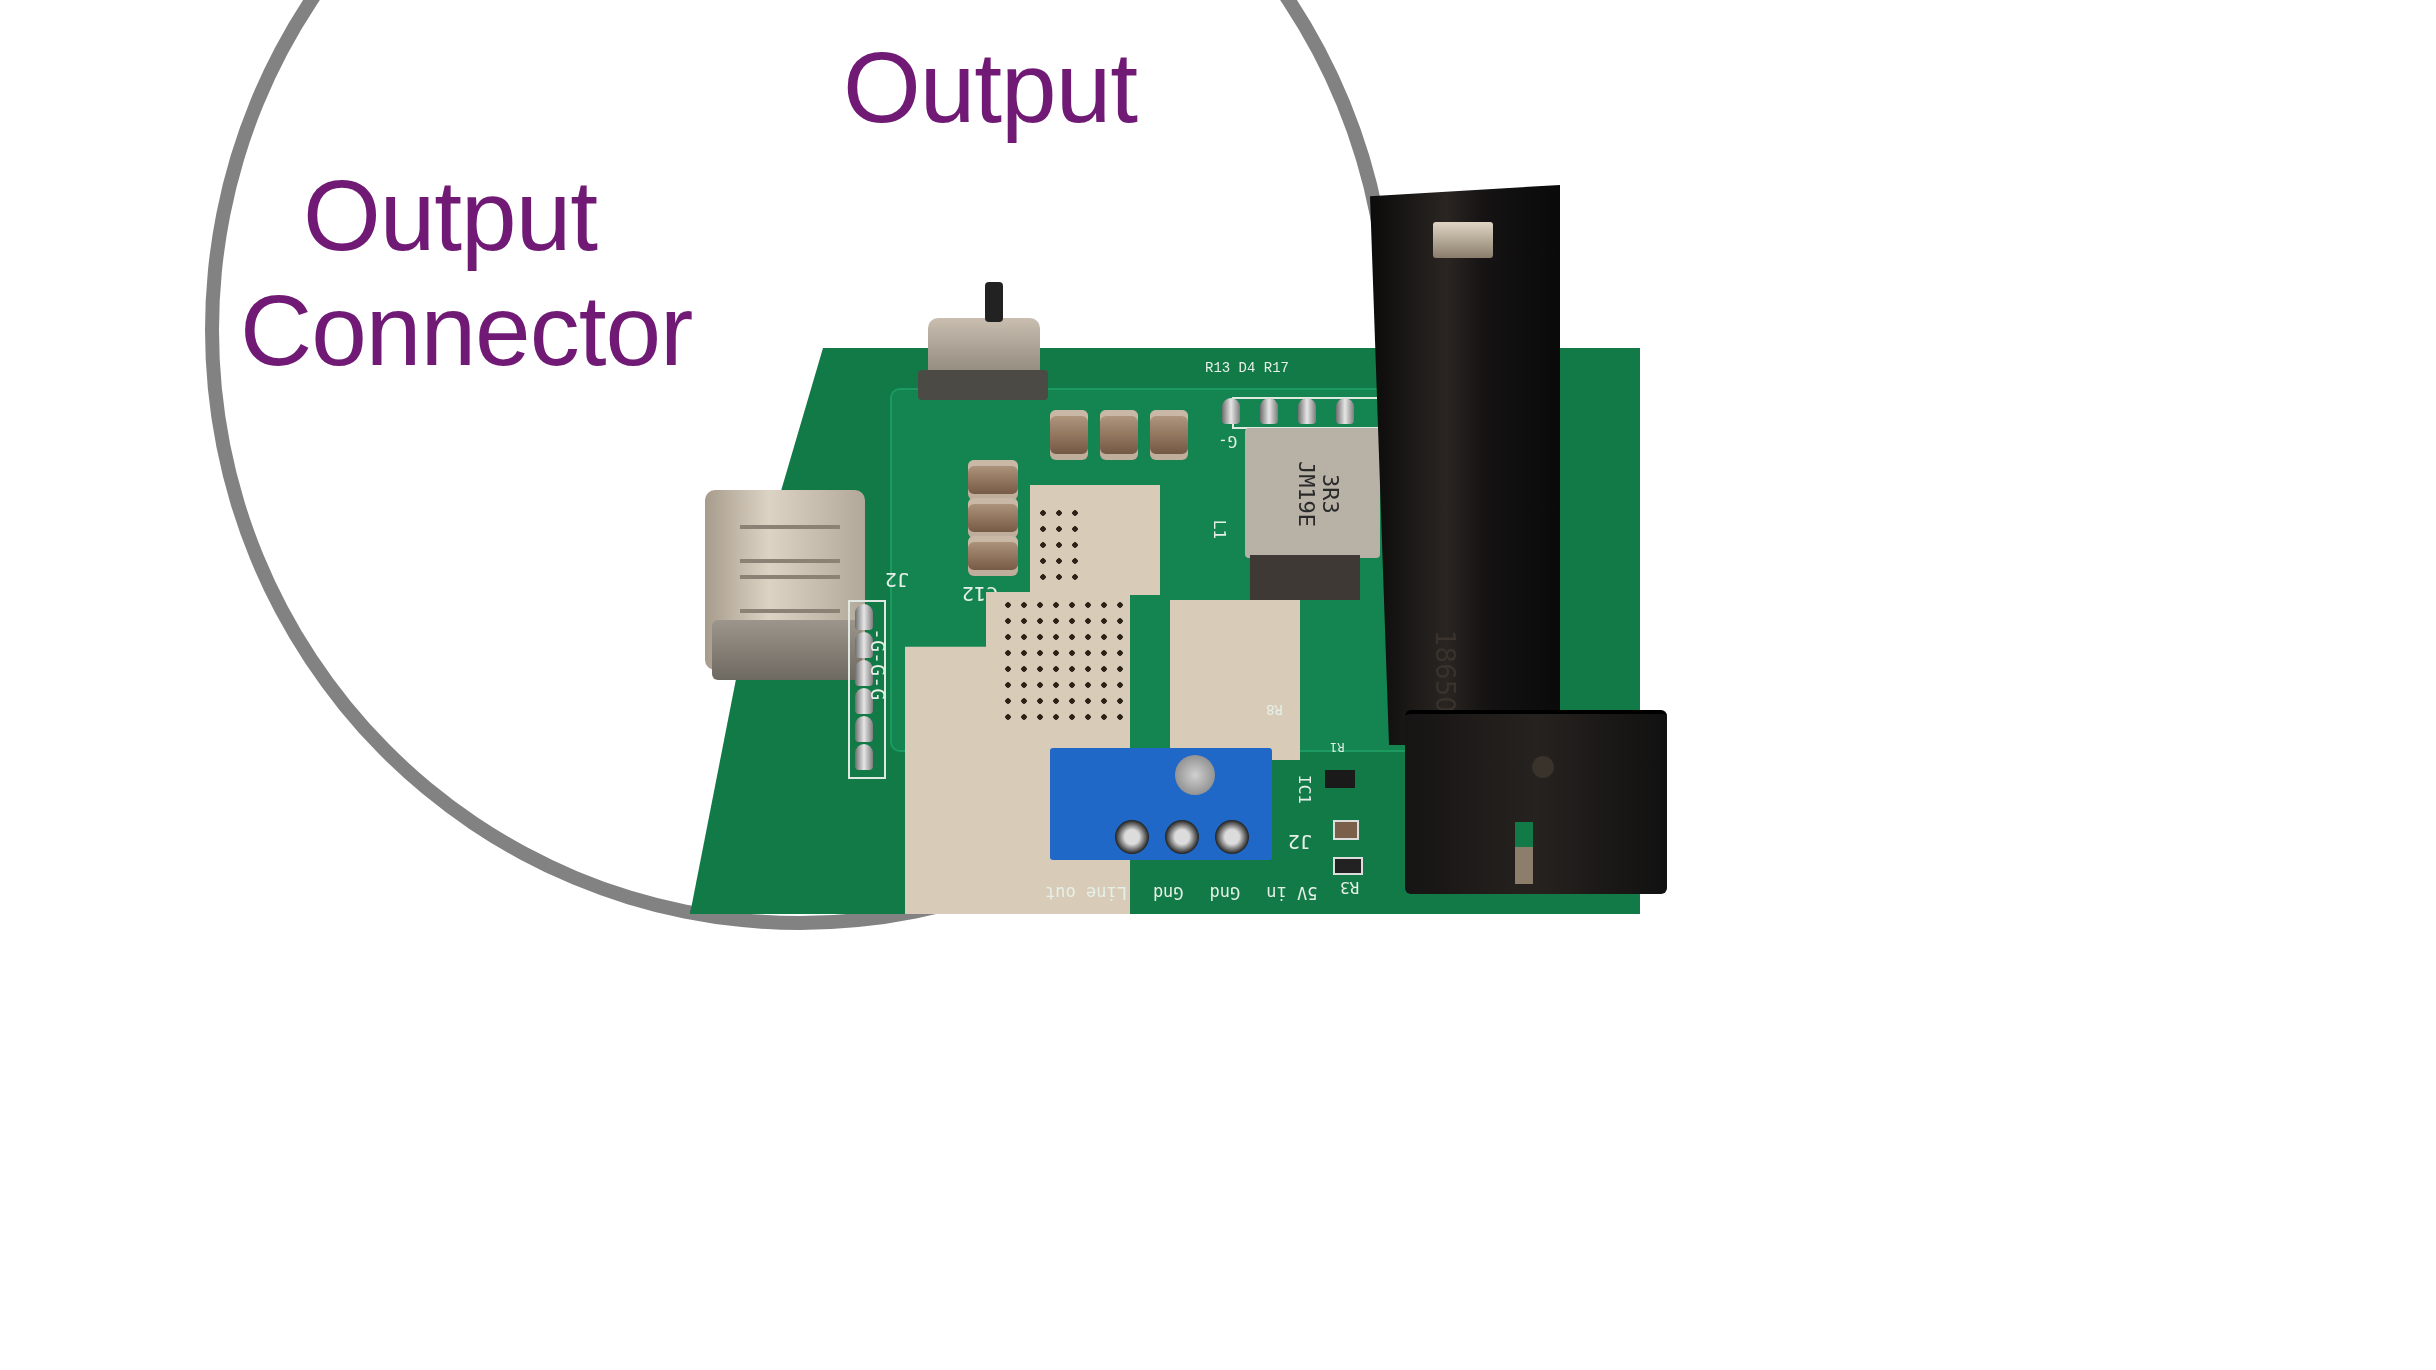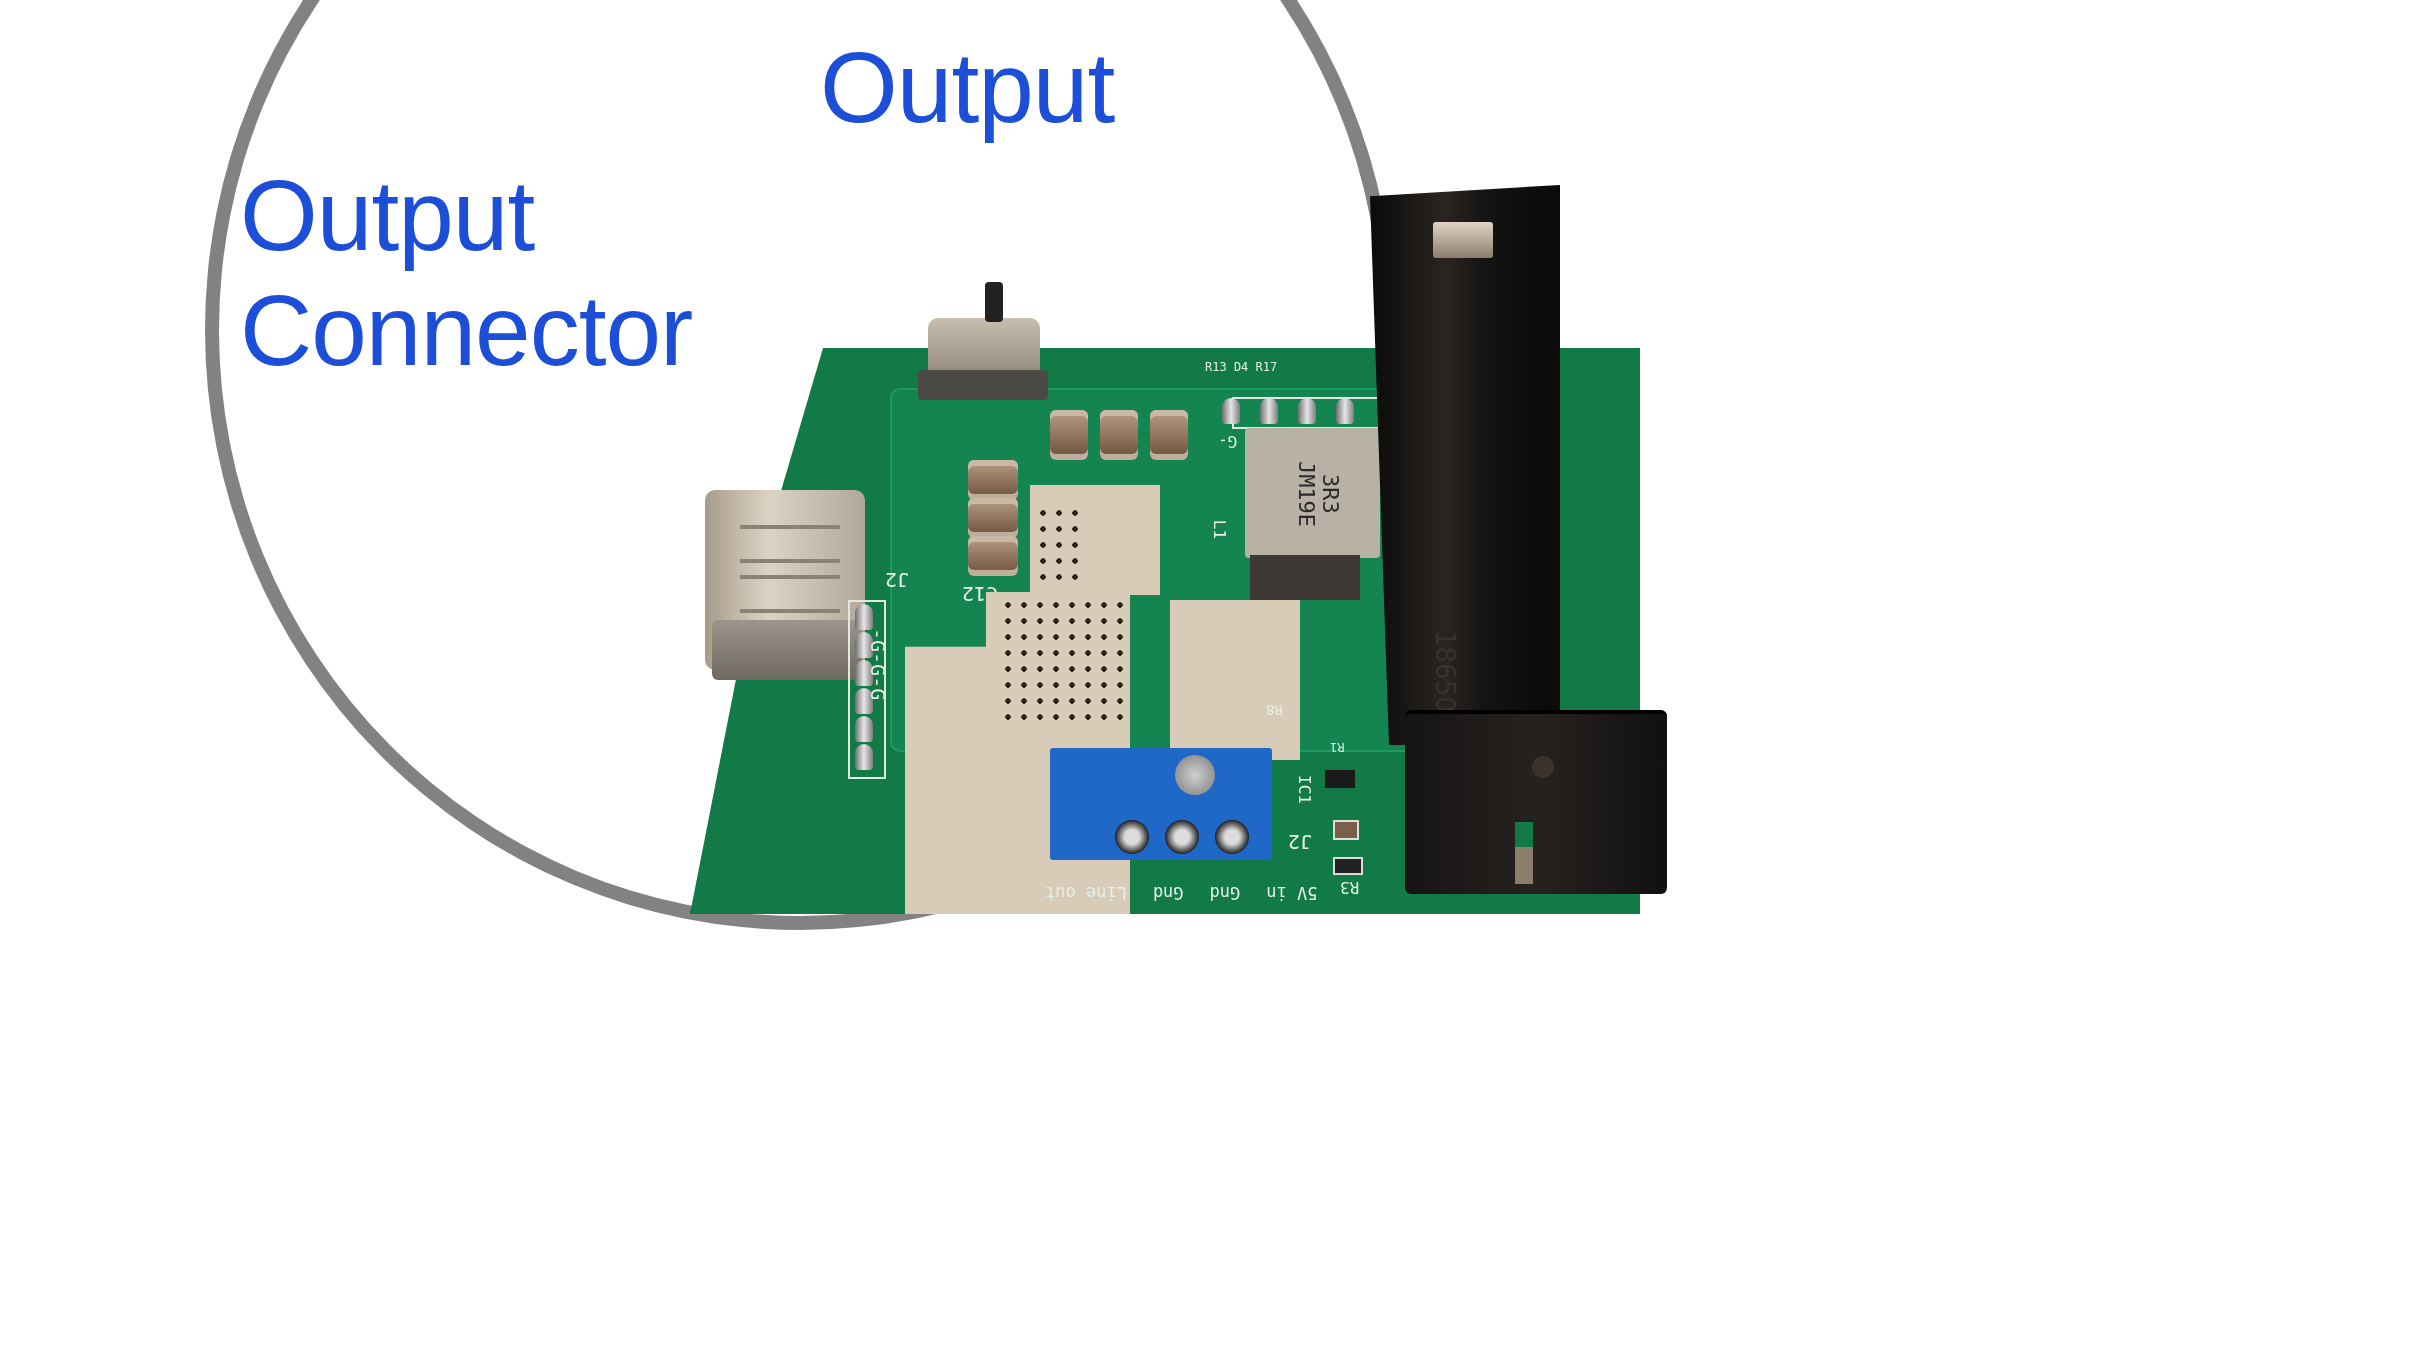--- a/index.html
+++ b/index.html
@@ -1,18 +1,18 @@
 <!DOCTYPE html>
 <html><head>
 <meta charset="utf-8">
 <style>
   html, body { margin:0; padding:0; background:#ffffff; }
   body { width:2436px; height:1370px; position:relative; overflow:hidden; font-family:"Liberation Sans", sans-serif; }
   .abs { position:absolute; }
-  .label { position:absolute; color:#1d4ed8; font-family:"Liberation Sans", sans-serif; font-size:100px; line-height:115px; text-align:left; letter-spacing:-1px; }
+  .label { position:absolute; color:#701a75; font-family:"Liberation Sans", sans-serif; font-size:100px; line-height:115px; text-align:center; letter-spacing:-1px; }
   .silk { position:absolute; color:#e6efe8; font-family:"DejaVu Sans Mono", monospace; font-size:20px; white-space:nowrap; }
   .cap { position:absolute; width:38px; height:50px; border-radius:6px; background:linear-gradient(#b79f86,#8b6e57 60%,#6b4f3d); box-shadow: inset 0 6px 0 #c9b8a6, inset 0 -6px 0 #bfae9c; }
   .pin { position:absolute; width:18px; height:26px; border-radius:9px 9px 4px 4px; background:linear-gradient(90deg,#6e6e6e,#e6e6e6 50%,#7d7d7d); }
 </style>
 </head>
 <body>
 
 <div class="abs" style="left:205px; top:-270px; width:1190px; height:1200px; border-radius:50%; border:14px solid #828282; box-sizing:border-box; background:#fff;"></div>
 
 <div class="label" style="left:240px; top:158px; width:420px;">
@@ -60,21 +60,21 @@
 <div class="abs" style="left:1170px; top:600px; width:130px; height:160px; background:#d8ccb8;"></div>
 
 <div class="abs" style="left:1000px; top:597px; width:130px; height:125px; background-image:radial-gradient(circle,#2b2117 2.5px,transparent 3px); background-size:16px 16px;"></div>
 <div class="abs" style="left:1035px; top:505px; width:50px; height:75px; background-image:radial-gradient(circle,#2b2117 2.5px,transparent 3px); background-size:16px 16px;"></div>
 
 <div class="abs" style="left:1232px; top:397px; width:160px; height:28px; border:2px solid #dfe9e2;"></div>
 <div class="pin" style="left:1222px; top:398px;"></div>
 <div class="pin" style="left:1260px; top:398px;"></div>
 <div class="pin" style="left:1298px; top:398px;"></div>
 <div class="pin" style="left:1336px; top:398px;"></div>
-<div class="silk" style="left:1205px; top:360px; font-size:12px;">R13 D4 R17</div>
+<div class="silk" style="left:1205px; top:360px; font-size:14px;font-family:Liberation Mono, monospace;">R13 D4 R17</div>
 <div class="silk" style="left:1218px; top:432px; font-size:16px; transform:rotate(180deg);">G-</div>
 
 <div class="abs" style="left:1245px; top:428px; width:135px; height:130px; background:#b7b1a6; border-radius:4px;"></div>
 <div class="abs" style="left:1285px; top:470px; transform:rotate(90deg); color:#2a2a2a; font-family:'DejaVu Sans Mono', monospace; font-size:22px; line-height:24px; text-align:center;">
   <div>3R3</div>
   <div>JM19E</div>
 </div>
 <div class="silk" style="left:1210px; top:520px; font-size:16px; transform:rotate(90deg);">L1</div>
 <div class="abs" style="left:1250px; top:555px; width:110px; height:45px; background:#3e3935;"></div>
 

